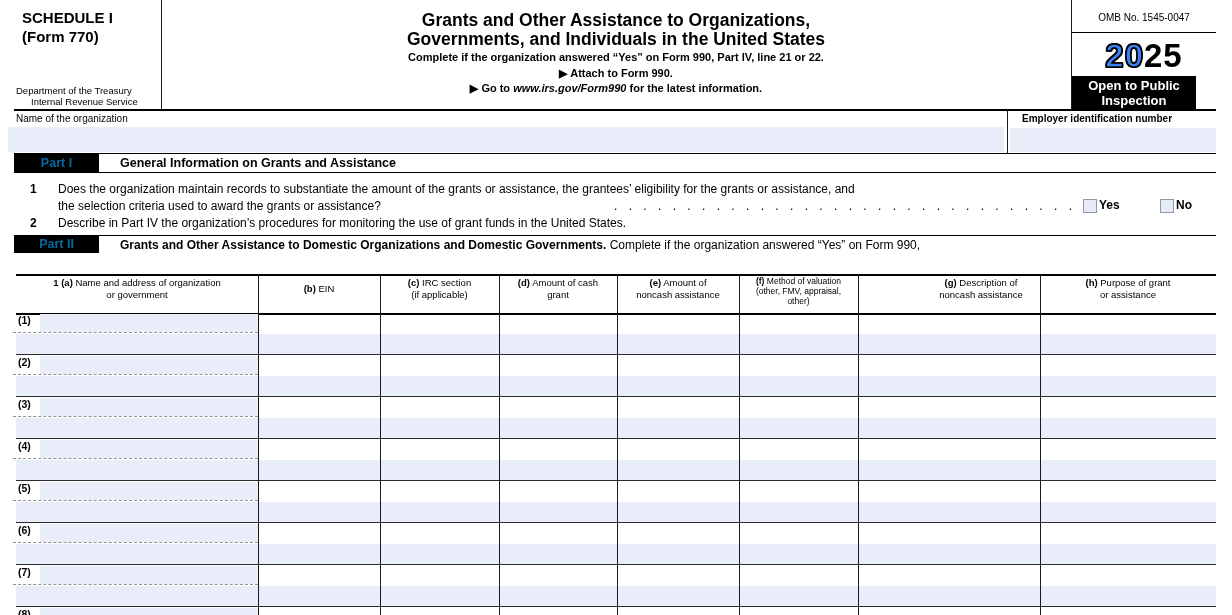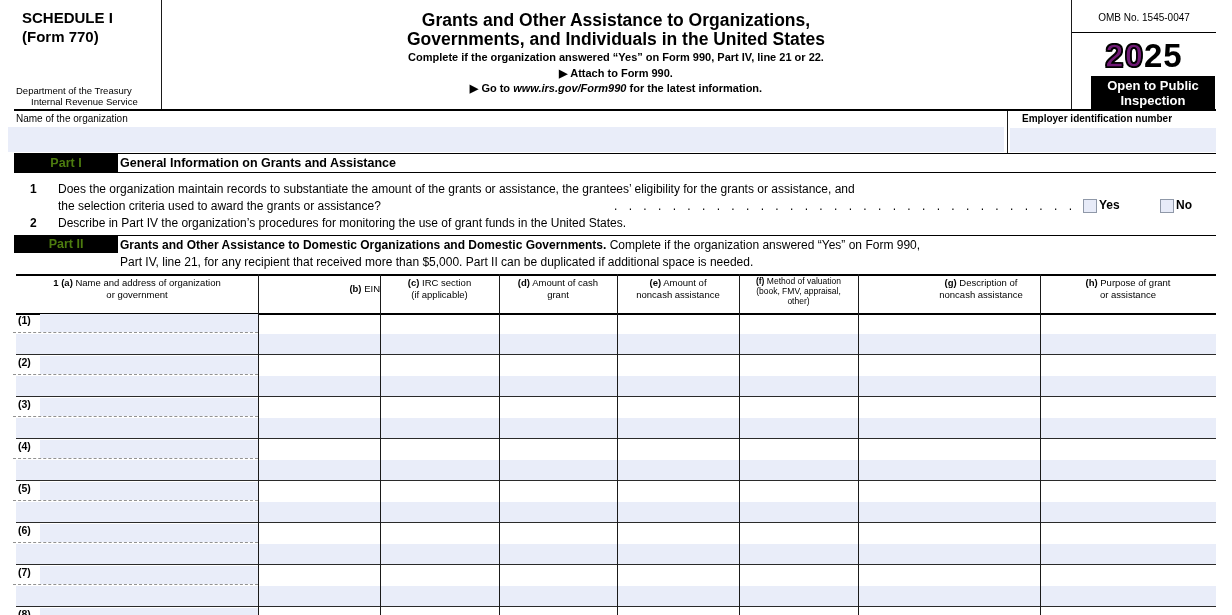--- a/index.html
+++ b/index.html
@@ -17,31 +17,31 @@
   .blue { background:#e9edf9; }
 
   
   .sched { font-size:15px; font-weight:bold; line-height:19px; }
   .dept  { font-size:9.5px; line-height:11px; }
   .titleblock { left:161px; width:910px; text-align:center; }
   .title1 { font-size:17.5px; font-weight:bold; }
   .sub    { font-size:11px; font-weight:bold; }
   .omb    { font-size:10px; }
   .year   { font-size:33px; font-weight:bold; letter-spacing:1px; }
-  .yr-out { color:#701a75; -webkit-text-stroke:1.3px #000;
+  .yr-out { color:#3b82f6; -webkit-text-stroke:1.3px #000;
             text-shadow:-1px -1px 0 #000, 1px -1px 0 #000, -1px 1px 0 #000, 1px 1px 0 #000; }
   .openbox { background:#000; color:#fff; font-weight:bold; font-size:13px;
              line-height:15px; text-align:center; padding-top:2px; }
 
   
   .smlabel { font-size:10px; }
 
   
-  .badge { position:absolute; background:#000; color:#4d7c0f; font-weight:bold;
-           font-size:12.5px; width:104px; text-align:center; }
+  .badge { position:absolute; background:#000; color:#0369a1; font-weight:bold;
+           font-size:12.5px; width:85px; text-align:center; }
   .ptitle { font-size:12.5px; font-weight:bold; }
   .body12 { font-size:12px; line-height:15px; white-space:nowrap; }
   .qnum { font-size:12px; font-weight:bold; }
   .dots { font-size:12px; word-spacing:8px; white-space:nowrap; overflow:hidden; }
   .cb { position:absolute; width:12px; height:12px; background:#e7ebf8; border:1px solid #8f98a8; }
   .cblabel { font-size:12px; font-weight:bold; }
 
   
   .th { position:absolute; top:277px; text-align:center; font-size:9.5px; line-height:11.5px; }
   .th.small { font-size:8.5px; line-height:10px; top:276px; }
@@ -70,21 +70,21 @@
     <div class="abs title1" style="left:0; width:910px; top:29px;">Governments, and Individuals in the United States</div>
     <div class="abs sub" style="left:0; width:910px; top:51px;">Complete if the organization answered “Yes” on Form 990, Part IV, line 21 or 22.</div>
     <div class="abs sub" style="left:0; width:910px; top:67px;">▶ Attach to Form 990.</div>
     <div class="abs sub" style="left:0; width:910px; top:82px;"><span>▶ Go to </span><span class="i">www.irs.gov/Form990</span><span> for the latest information.</span></div>
   </div>
 
   <div class="vline" style="left:1071px; top:0; height:109px;"></div>
   <div class="abs omb" style="left:1072px; width:144px; top:12px; text-align:center;">OMB No. 1545-0047</div>
   <div class="hline" style="left:1072px; width:144px; top:32px;"></div>
   <div class="abs year" style="left:1072px; width:144px; top:37px; text-align:center;"><span class="yr-out">20</span><span>25</span></div>
-  <div class="abs openbox" style="left:1072px; top:76px; width:124px; height:31px;margin-left:19px;">
+  <div class="abs openbox" style="left:1072px; top:76px; width:124px; height:31px;">
     <div>Open to Public</div>
     <div>Inspection</div>
   </div>
   <div class="hline" style="left:14px; width:1202px; top:109px; height:2px;"></div>
 
   <div class="abs smlabel" style="left:16px; top:113px;">Name of the organization</div>
   <div class="abs blue" style="left:8px; top:127px; width:996px; height:25px;"></div>
   <div class="vline" style="left:1007px; top:111px; height:42px;"></div>
   <div class="abs smlabel b" style="left:1022px; top:113px;">Employer identification number</div>
   <div class="abs blue" style="left:1010px; top:128px; width:206px; height:24px;"></div>
@@ -101,46 +101,45 @@
   <div class="cb" style="left:1083px; top:199px;"></div>
   <div class="abs cblabel" style="left:1099px; top:198px;">Yes</div>
   <div class="cb" style="left:1160px; top:199px;"></div>
   <div class="abs cblabel" style="left:1176px; top:198px;">No</div>
   <div class="abs qnum" style="left:30px; top:216px;">2</div>
   <div class="abs body12" style="left:58px; top:216px;">Describe in Part IV the organization’s procedures for monitoring the use of grant funds in the United States.</div>
 
   <div class="hline" style="left:14px; width:1202px; top:235px;"></div>
   <div class="badge" style="left:14px; top:236px; height:17px; line-height:17px;">Part II</div>
   <div class="abs body12" style="left:120px; top:238px;"><span class="b">Grants and Other Assistance to Domestic Organizations and Domestic Governments.</span><span> Complete if the organization answered “Yes” on Form 990,</span></div>
-  <div class="abs body12" style="left:120px; top:255px;">Part IV, line 21, for any recipient that received more than $5,000. Part II can be duplicated if additional space is needed.</div>
 
   <div class="hline" style="left:16px; width:1200px; top:274px; height:1.5px;"></div>
 
   <div class="th" style="left:16px; width:242px;">
     <div><span class="b">1 (a)</span> <span>Name and address of organization</span></div>
     <div>or government</div>
   </div>
-  <div class="th" style="left:258px; width:122px; top:283px;text-align:right;">
+  <div class="th" style="left:258px; width:122px; top:283px;">
     <div><span class="b">(b)</span> <span>EIN</span></div>
   </div>
   <div class="th" style="left:380px; width:119px;">
     <div><span class="b">(c)</span> <span>IRC section</span></div>
     <div>(if applicable)</div>
   </div>
   <div class="th" style="left:499px; width:118px;">
     <div><span class="b">(d)</span> <span>Amount of cash</span></div>
     <div>grant</div>
   </div>
   <div class="th" style="left:617px; width:122px;">
     <div><span class="b">(e)</span> <span>Amount of</span></div>
     <div>noncash assistance</div>
   </div>
   <div class="th small" style="left:739px; width:119px;">
     <div><span class="b">(f)</span> <span>Method of valuation</span></div>
-    <div>(book, FMV, appraisal,</div>
+    <div>(other, FMV, appraisal,</div>
     <div>other)</div>
   </div>
   <div class="th" style="left:882px; width:182px;margin-left:8px;">
     <div><span class="b">(g)</span> <span>Description of</span></div>
     <div>noncash assistance</div>
   </div>
   <div class="th" style="left:1040px; width:176px;">
     <div><span class="b">(h)</span> <span>Purpose of grant</span></div>
     <div>or assistance</div>
   </div>

